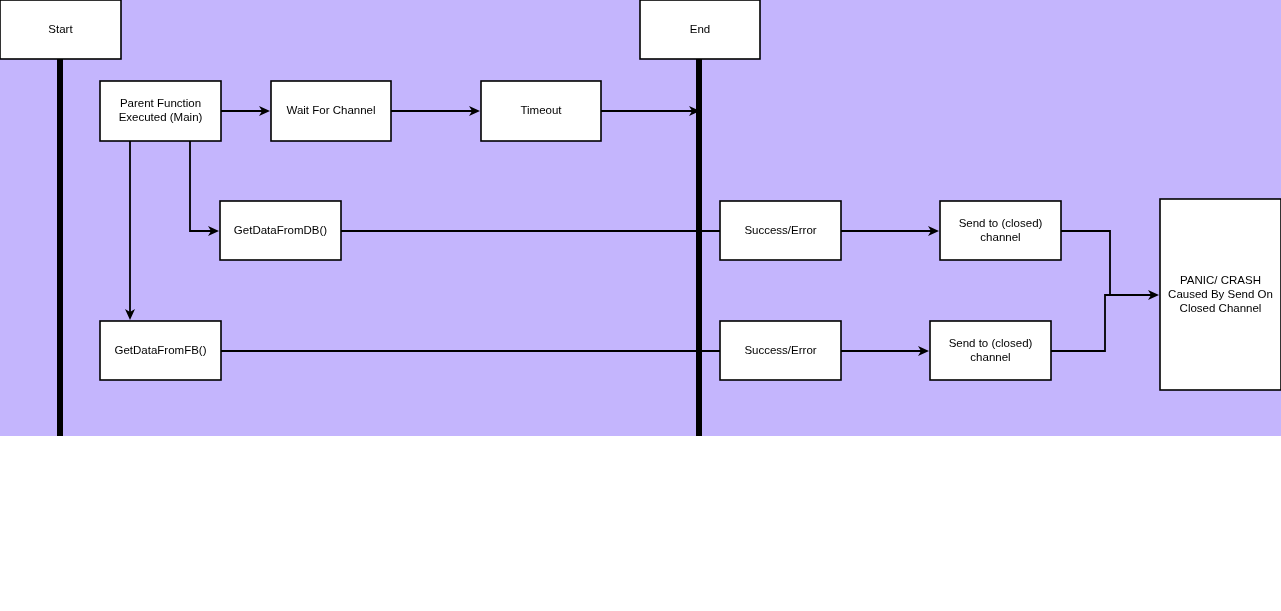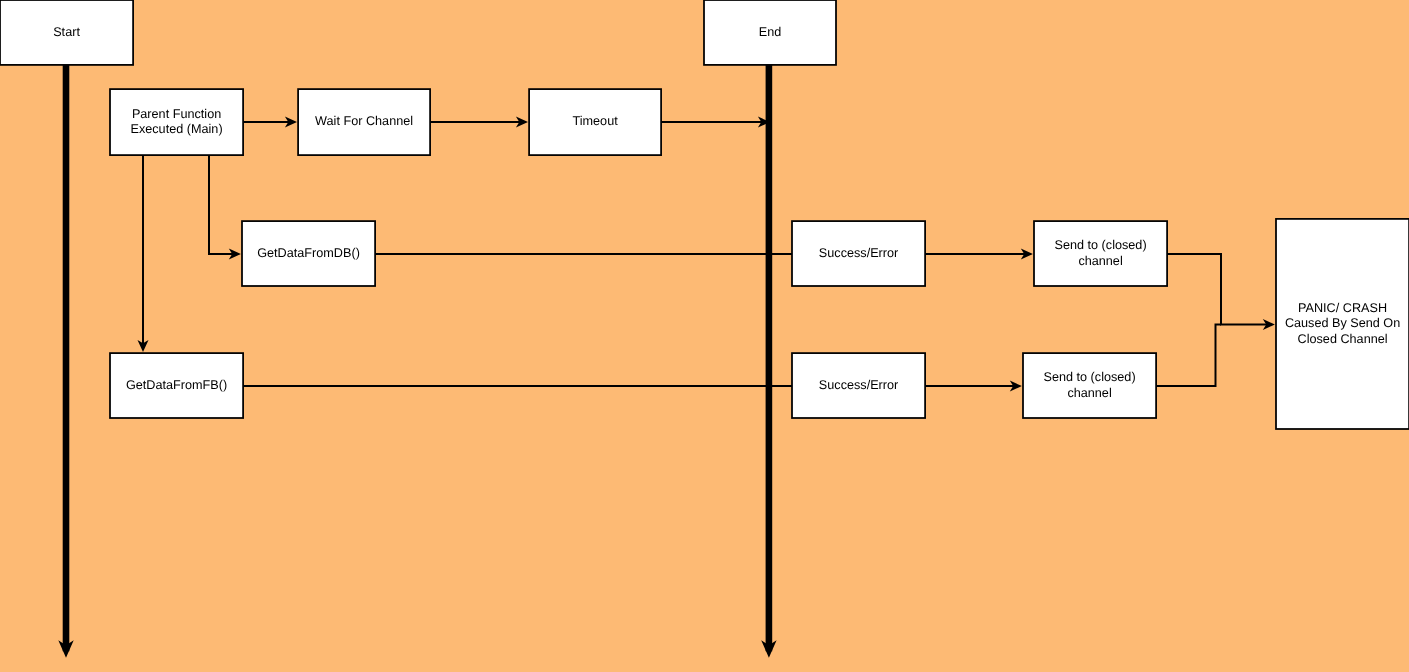--- a/index.html
+++ b/index.html
@@ -6,22 +6,22 @@
     margin: 0;
     padding: 0;
     background: #ffffff;
   }
   body {
     font-family: "Liberation Sans", sans-serif;
   }
   #diagram-root {
     position: relative;
     width: 1281px;
-    height: 611px;
-    background: #fdba74;
+    height: 436px;
+    background: #c4b5fd;
     overflow: hidden;
   }
   svg.flow {
     display: block;
     width: 1281px;
     height: 611px;
   }
   .node-rect {
     fill: #ffffff;
     stroke: #000000;

